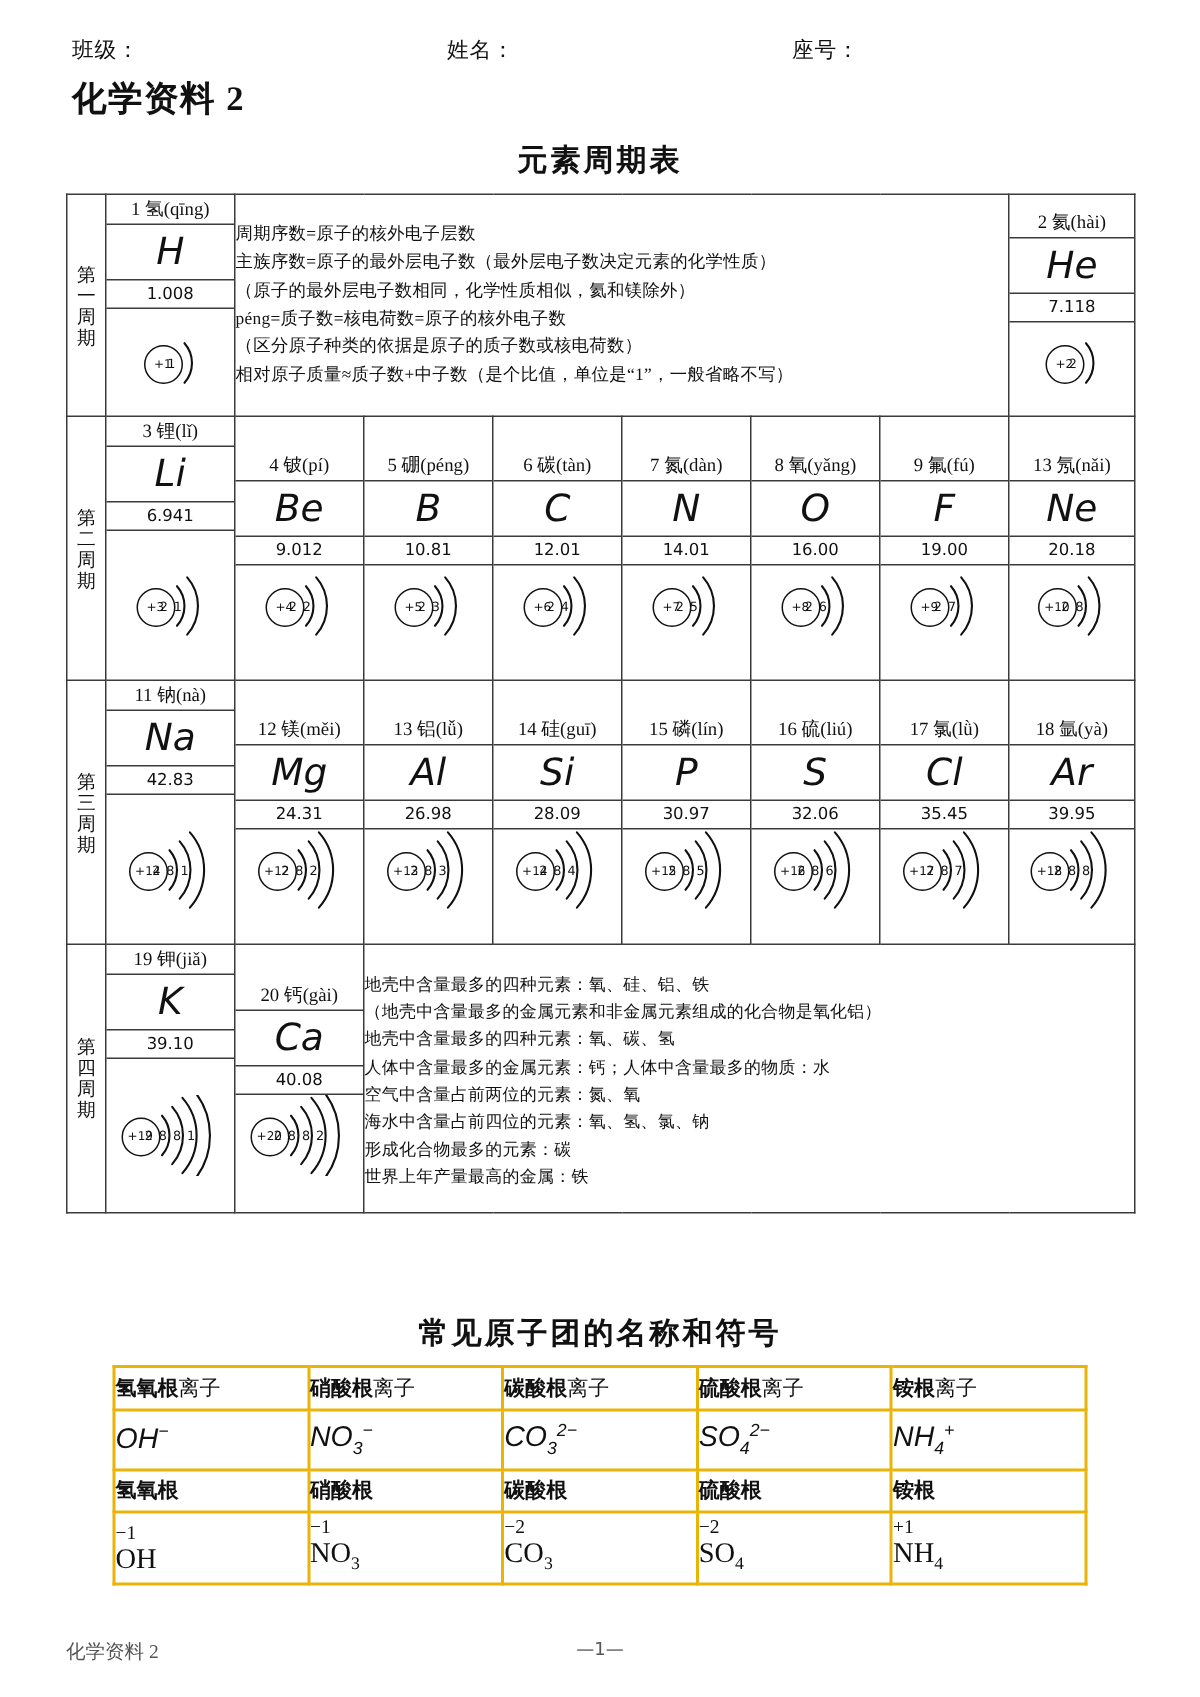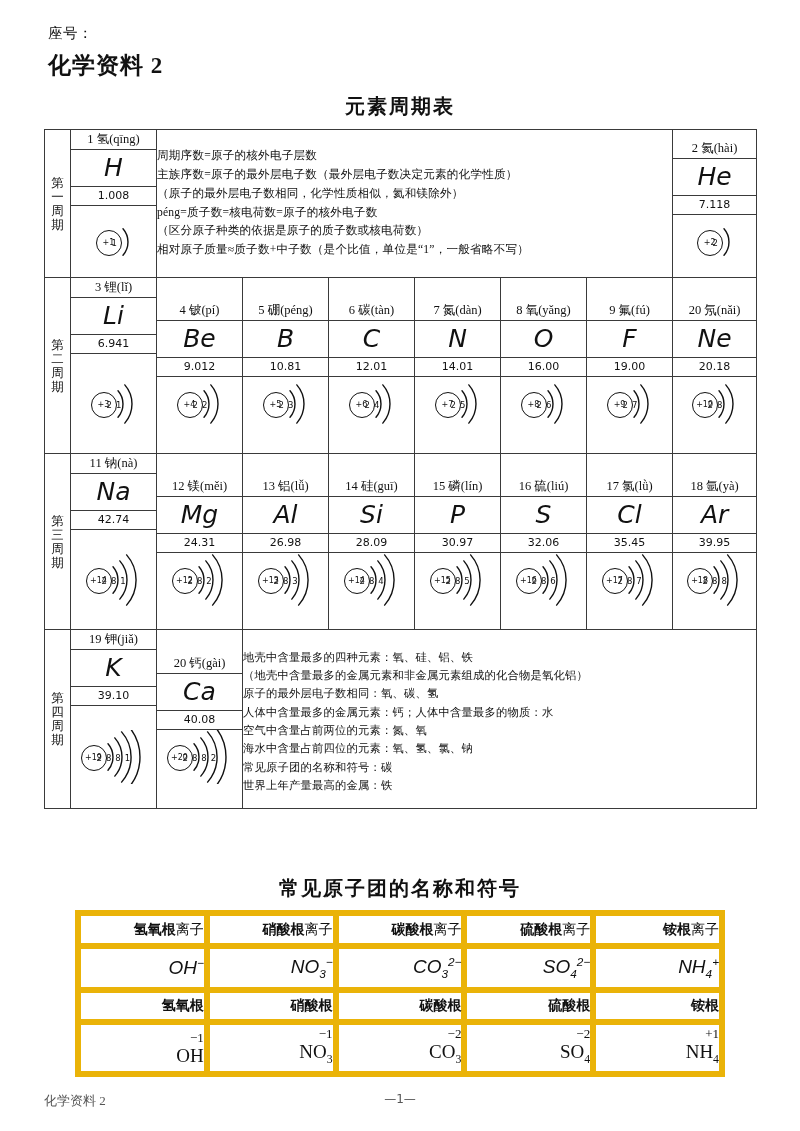--- a/index.html
+++ b/index.html
@@ -92,21 +92,21 @@
   }
   .notes div{white-space:nowrap;}
   .notes.p4{font-size:11.3px;line-height:1.62;padding-top:4px;}
 
   
   .radtable{
     position:absolute;left:75px;top:910px;width:650px;
     border-collapse:collapse;table-layout:fixed;
   }
   .radtable td{
-    border:6px solid #eab308;text-align:right;padding:0;
+    border:2px solid #eab308;text-align:left;padding:0;
   }
   .rad-name{height:27px;font-size:14px;font-weight:bold;}
   .rad-name .suffix{font-weight:normal;}
   .rad-formula{
     height:38px;font-size:19px;font-style:italic;
     font-family:Liberation Sans, sans-serif;
   }
   .rad-formula sub{font-size:.62em;}
   .rad-formula sup{font-size:.62em;}
   .rad-short{height:26px;font-size:14px;font-weight:bold;}
@@ -123,20 +123,22 @@
   .footer .left{position:absolute;left:44px;top:0;}
   .footer .center{position:absolute;width:800px;text-align:center;top:0;
     font-family:"DejaVu Sans",sans-serif;font-size:12px;}
 </style>
 </head>
 <body>
 
 <div class="page">
 
   <div class="blanks">
+    <div class="b1">班级：</div>
+    <div class="b2">姓名：</div>
     <div class="b3">座号：</div>
   </div>
 
   <div class="doc-title">化学资料 2</div>
 
   <div class="section-title" id="pt-title">元素周期表</div>
 
   <table class="ptable">
     <colgroup>
       <col style="width:26px">
@@ -326,21 +328,21 @@
                   </svg>
       <div class="nuc">+9</div>
       <span class="shell-num" style="left:18px">2</span>
                   <span class="shell-num" style="left:27.4px">7</span>
     </div>
               </div>
     </div>
   </td>
           <td class="el">
     <div class="el-inner">
-      <div class="el-name">20 氖(nǎi)</div>
+      <div class="el-name">13 氖(nǎi)</div>
       <div class="el-sym">Ne</div>
       <div class="el-mass">20.18</div>
       <div class="el-dia">
                 <div class="bohr" style="width:50px">
       <svg width="50" height="54">
                     <path d="M 29.0 13.8 A 20 20 0 0 1 29.0 40.2" fill="none" stroke="#111" stroke-width="1.4" stroke-linecap="round"></path>
                     <path d="M 35.8 7.9 A 29 29 0 0 1 35.8 46.1" fill="none" stroke="#111" stroke-width="1.4" stroke-linecap="round"></path>
                   </svg>
       <div class="nuc">+10</div>
       <span class="shell-num" style="left:18px">2</span>
@@ -354,21 +356,21 @@
           <td class="period-label">
             <span>第</span>
             <span>三</span>
             <span>周</span>
             <span>期</span>
           </td>
           <td class="el" style="height:175px">
     <div class="el-inner">
       <div class="el-name">11 钠(nà)</div>
       <div class="el-sym">Na</div>
-      <div class="el-mass">42.74</div>
+      <div class="el-mass">42.83</div>
       <div class="el-dia">
                 <div class="bohr" style="width:60px">
       <svg width="60" height="54">
                     <path d="M 29.0 13.8 A 20 20 0 0 1 29.0 40.2" fill="none" stroke="#111" stroke-width="1.4" stroke-linecap="round"></path>
                     <path d="M 35.8 7.9 A 29 29 0 0 1 35.8 46.1" fill="none" stroke="#111" stroke-width="1.4" stroke-linecap="round"></path>
                     <path d="M 42.6 1.9 A 38 38 0 0 1 42.6 52.1" fill="none" stroke="#111" stroke-width="1.4" stroke-linecap="round"></path>
                   </svg>
       <div class="nuc">+14</div>
       <span class="shell-num" style="left:18px">2</span>
                   <span class="shell-num" style="left:27.4px">8</span>
@@ -565,25 +567,25 @@
                   <span class="shell-num" style="left:27.4px">8</span>
                   <span class="shell-num" style="left:36.8px">8</span>
                   <span class="shell-num" style="left:46.2px">2</span>
     </div>
               </div>
     </div>
   </td>
           <td colspan="6" class="notes p4">
             <div>地壳中含量最多的四种元素：氧、硅、铝、铁</div>
             <div>（地壳中含量最多的金属元素和非金属元素组成的化合物是氧化铝）</div>
-            <div>原子的最外层电子数相同：氧、碳、氢</div>
+            <div>地壳中含量最多的四种元素：氧、碳、氢</div>
             <div>人体中含量最多的金属元素：钙；人体中含量最多的物质：水</div>
             <div>空气中含量占前两位的元素：氮、氧</div>
             <div>海水中含量占前四位的元素：氧、氢、氯、钠</div>
-            <div>常见原子团的名称和符号：碳</div>
+            <div>形成化合物最多的元素：碳</div>
             <div>世界上年产量最高的金属：铁</div>
           </td>
         </tr>
       </tbody>
   </table>
 
   <div class="section-title" id="rad-title">常见原子团的名称和符号</div>
 
   <table class="radtable">
     <tbody id="radtable-body">

